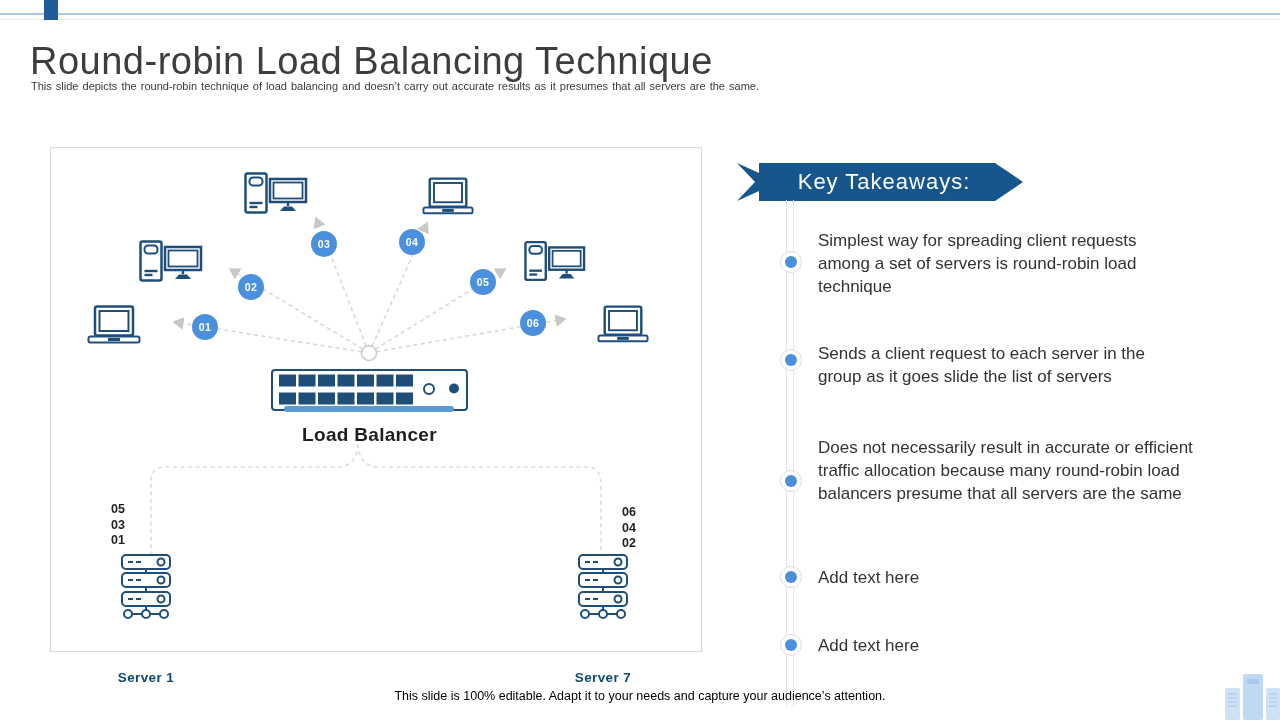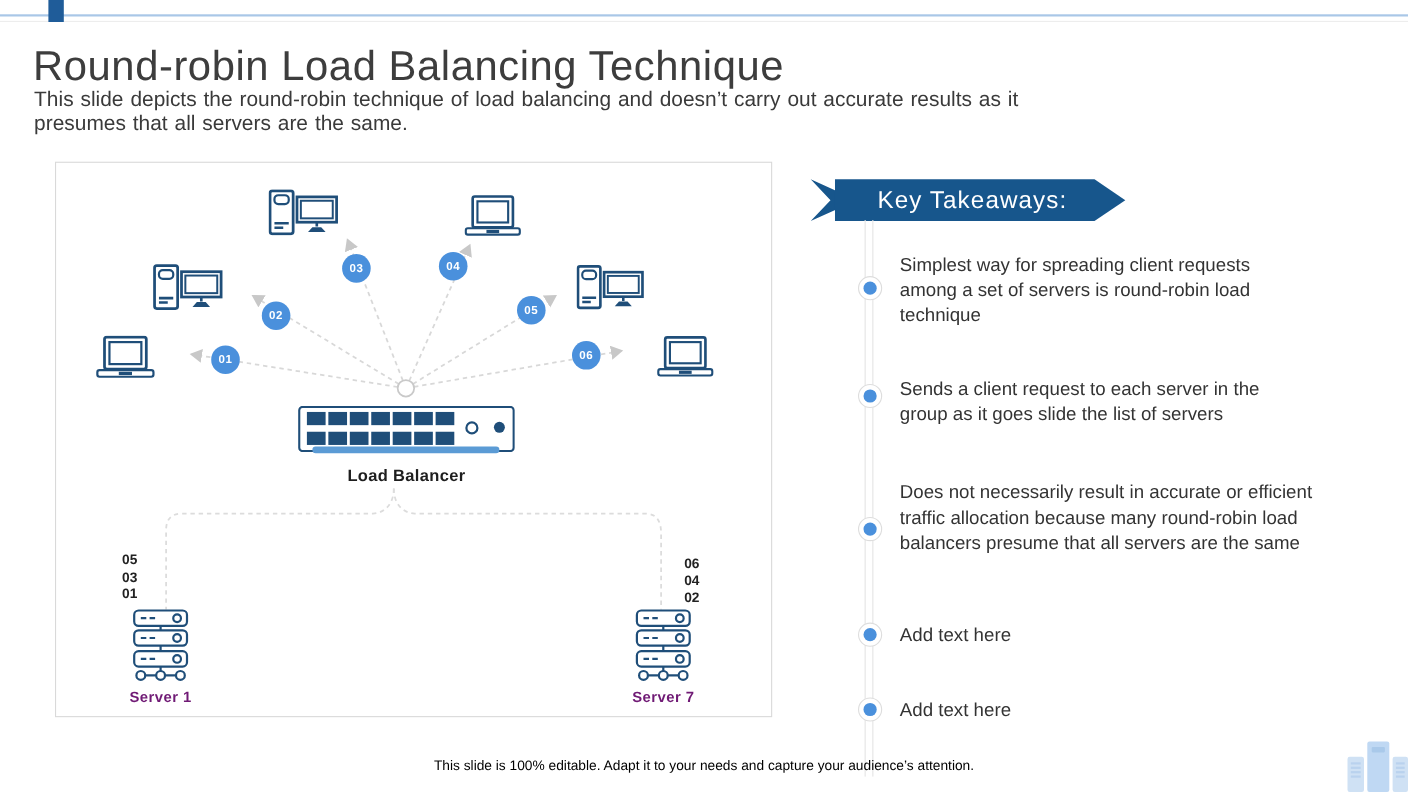--- a/index.html
+++ b/index.html
@@ -9,39 +9,39 @@
   }
   
   .top-line{position:absolute;left:0;top:13px;width:1280px;height:2px;background:#a9c7e7;}
   .top-line2{position:absolute;left:0;top:19px;width:1280px;height:1px;background:#ededed;}
   .top-square{position:absolute;left:44px;top:0;width:14px;height:20px;background:#1f5c99;}
   
   .title{
     position:absolute;left:30px;top:40px;width:900px;
     font-size:38px;font-weight:300;color:#3d3d3d;letter-spacing:.5px;
   }
-  .subtitle{position:absolute;left:31px;top:80px;width:900px;font-size:19px;color:#3a3a3a;word-spacing:1px;}
+  .subtitle{position:absolute;left:31px;top:80px;width:900px;font-size:11px;color:#3a3a3a;word-spacing:1px;}
   
   .panel{position:absolute;left:50px;top:147px;width:650px;height:503px;border:1px solid #d9d9d9;background:#fff;}
   .panel .lines{position:absolute;left:0;top:0;}
   .device{position:absolute;}
   .badge{
     position:absolute;width:26px;height:26px;border-radius:50%;background:#4a90dc;
     color:#fff;font-size:10.5px;font-weight:bold;display:flex;align-items:center;justify-content:center;
     letter-spacing:.5px;z-index:2;
   }
   .lb-box{position:absolute;left:220px;top:221px;}
   .lb-underline{position:absolute;left:233px;top:258px;width:170px;height:6px;background:#5b9bd5;border-radius:3px;}
-  .lb-label{position:absolute;left:220px;top:276px;width:197px;text-align:center;font-size:15px;font-weight:bold;color:#1e1e1e;letter-spacing:.3px;}
+  .lb-label{position:absolute;left:220px;top:276px;width:197px;text-align:center;font-size:19px;font-weight:bold;color:#1e1e1e;letter-spacing:.3px;}
   .queue{position:absolute;font-size:12.5px;font-weight:bold;color:#222;line-height:15.5px;}
   .queue span{display:block;}
   .queue-left{left:60px;top:354px;}
   .queue-right{left:571px;top:357px;}
   .server{position:absolute;}
-  .server-label{position:absolute;width:90px;text-align:center;font-size:13.5px;font-weight:bold;color:#701a75;letter-spacing:.4px;}
+  .server-label{position:absolute;width:90px;text-align:center;font-size:13.5px;font-weight:bold;color:#0c4a6e;letter-spacing:.4px;margin-top:44px;}
   .server1-label{left:50px;top:478px;}
   .server2-label{left:507px;top:478px;}
   
   .banner-piece{position:absolute;left:733px;top:161px;}
   .banner-body{position:absolute;left:759px;top:161px;}
   .banner-text{
     position:absolute;left:759px;top:169px;width:250px;text-align:center;
     color:#fff;font-size:22px;letter-spacing:1px;z-index:2;
   }
   .track{

